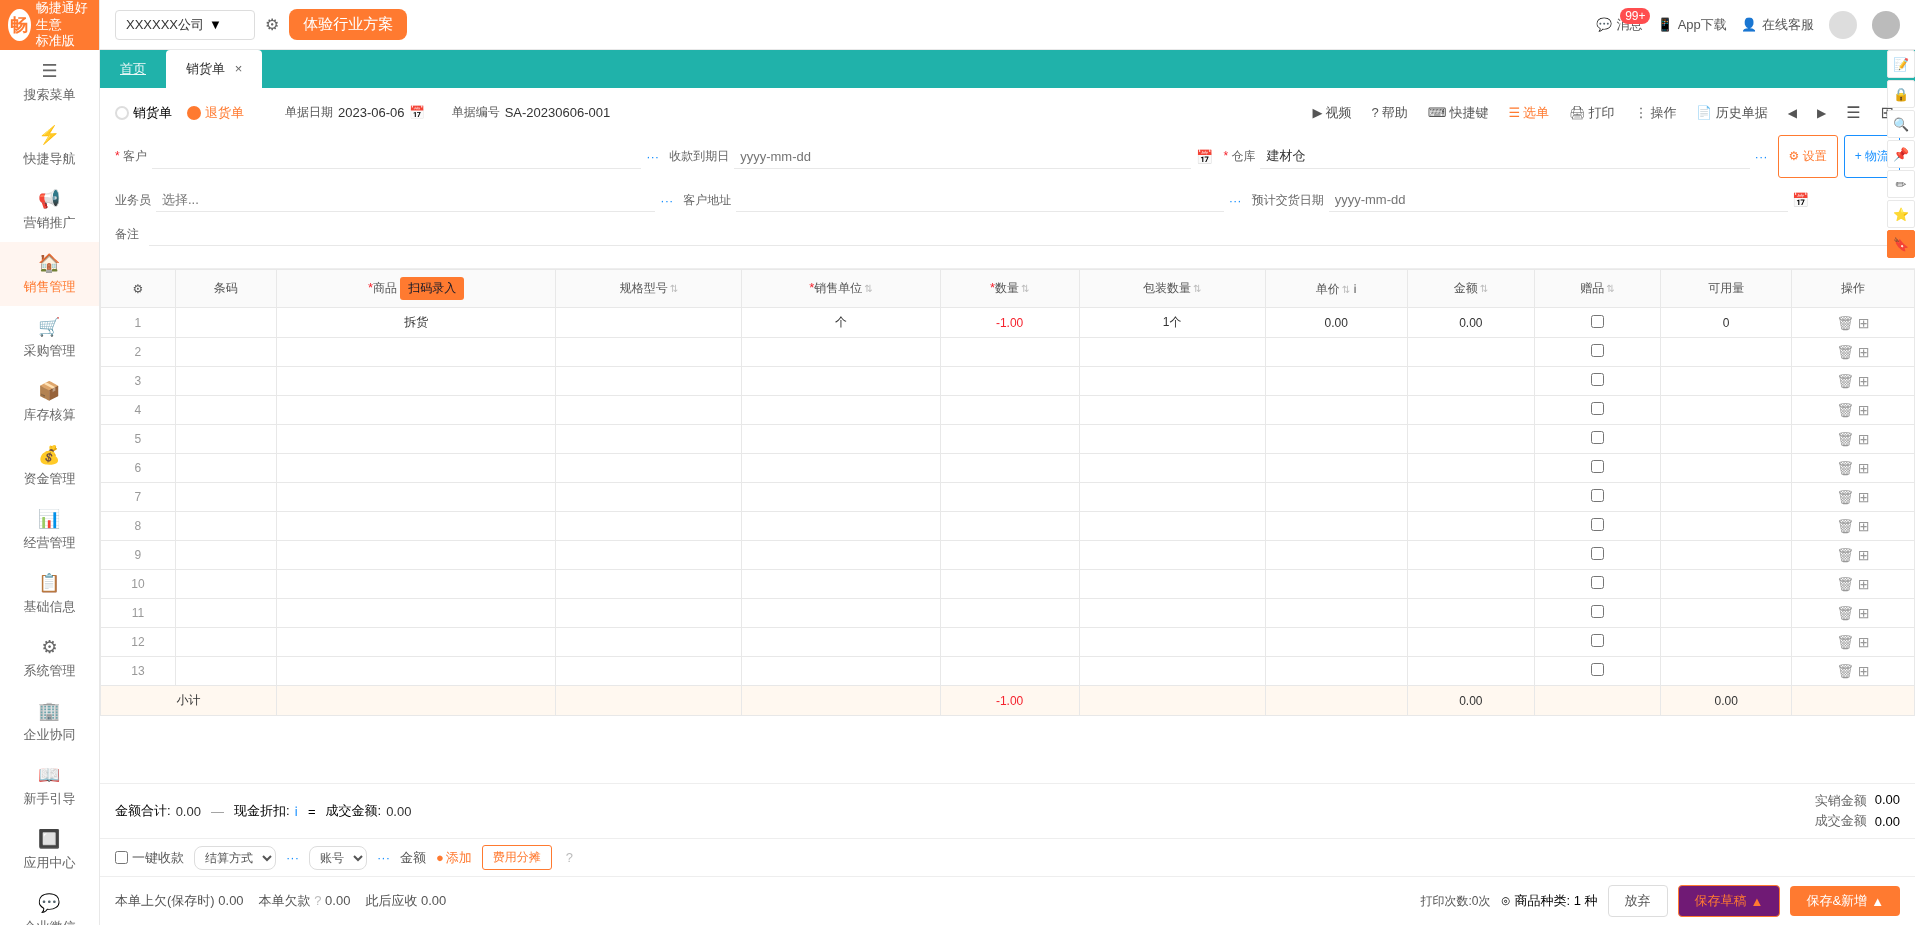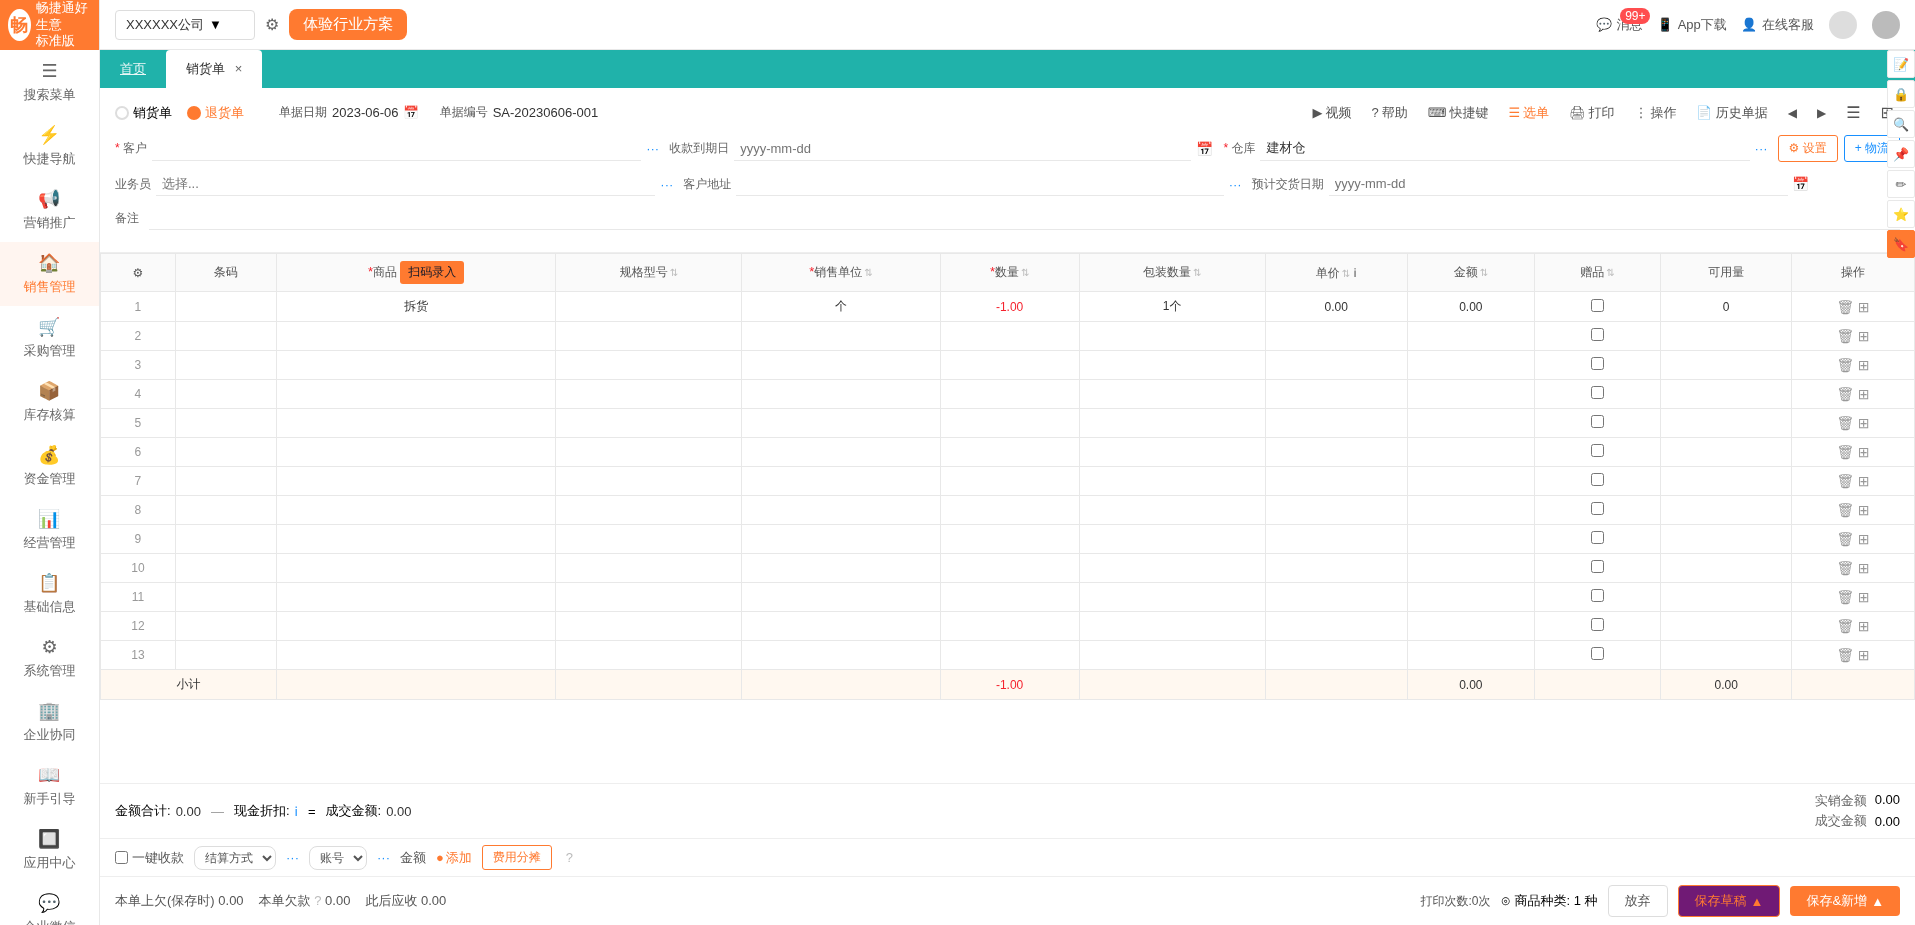--- a/index.html
+++ b/index.html
@@ -35,21 +35,21 @@
     .close-all { margin-left: auto; padding: 5px 15px; color: #fff; cursor: pointer; font-size: 16px; }
 
     
     .form-area { background: #fff; padding: 12px 15px; border-bottom: 1px solid #eee; }
     .form-row { display: flex; align-items: center; margin-bottom: 10px; gap: 10px; }
     .radio-group { display: flex; gap: 15px; align-items: center; }
     .radio-item { display: flex; align-items: center; gap: 4px; cursor: pointer; }
     .radio-circle { width: 14px; height: 14px; border-radius: 50%; border: 2px solid #ddd; }
     .radio-circle.checked { border-color: #ff7a30; background: #ff7a30; }
     .form-meta { display: flex; align-items: center; gap: 20px; margin-left: 20px; }
-    .meta-item { display: flex; align-items: center; gap: 5px; color: #555; }
+    .meta-item { display: flex; align-items: center; gap: 5px; color: #555; margin-left: 6px; }
     .meta-label { color: #555; font-size: 12px; }
     .meta-value { color: #333; font-size: 13px; }
     .toolbar-right { margin-left: auto; display: flex; align-items: center; gap: 8px; }
     .toolbar-btn { display: flex; align-items: center; gap: 3px; color: #555; cursor: pointer; font-size: 12px; padding: 3px 6px; }
     .field-group { display: flex; align-items: center; flex: 1; gap: 5px; }
     .field-label { color: #666; font-size: 12px; white-space: nowrap; }
     .field-label.required::before { content: '* '; color: #f5222d; }
     .field-input { flex: 1; border: none; border-bottom: 1px solid #e8e8e8; padding: 4px 6px; color: #333; font-size: 13px; outline: none; cursor: pointer; }
     .field-dots { color: #1890ff; cursor: pointer; }
     .field-icon { color: #bbb; cursor: pointer; font-size: 14px; }
@@ -84,21 +84,21 @@
     .right-panel { position: fixed; right: 0; top: 50px; display: flex; flex-direction: column; gap: 2px; z-index: 100; }
     .right-panel-item { width: 28px; height: 28px; background: #fff; border: 1px solid #e8e8e8; display: flex; align-items: center; justify-content: center; cursor: pointer; color: #666; font-size: 13px; border-radius: 2px; }
     .right-panel-item.active { background: #ff7a30; color: #fff; border-color: #ff7a30; }
     th .required-star { color: #f5222d; }
     .col-settings { cursor: pointer; }
     th span.sort-icon { color: #bbb; margin-left: 2px; font-size: 10px; }
     .checkbox-cell { text-align: center; }
     input[type=checkbox] { cursor: pointer; }
     .delete-icon { color: #999; cursor: pointer; font-size: 14px; }
     .copy-icon { color: #999; cursor: pointer; font-size: 14px; }
-    .settings-btn { border: 1px solid #ff7a30; color: #ff7a30; background: #fff; padding: 4px 10px; border-radius: 3px; cursor: pointer; font-size: 12px; }
+    .settings-btn { border: 1px solid #ff7a30; color: #ff7a30; background: #fff; padding: 12px 10px; border-radius: 3px; cursor: pointer; font-size: 12px; }
     .logistics-btn { border: 1px solid #1890ff; color: #1890ff; background: #fff; padding: 4px 10px; border-radius: 3px; cursor: pointer; font-size: 12px; }
   </style>
 </head>
 <body>
 
 <div class="sidebar">
   <div class="sidebar-logo">
     <div class="logo-icon">畅</div>
     <div class="logo-text">
       <div>畅捷通好生意</div>

